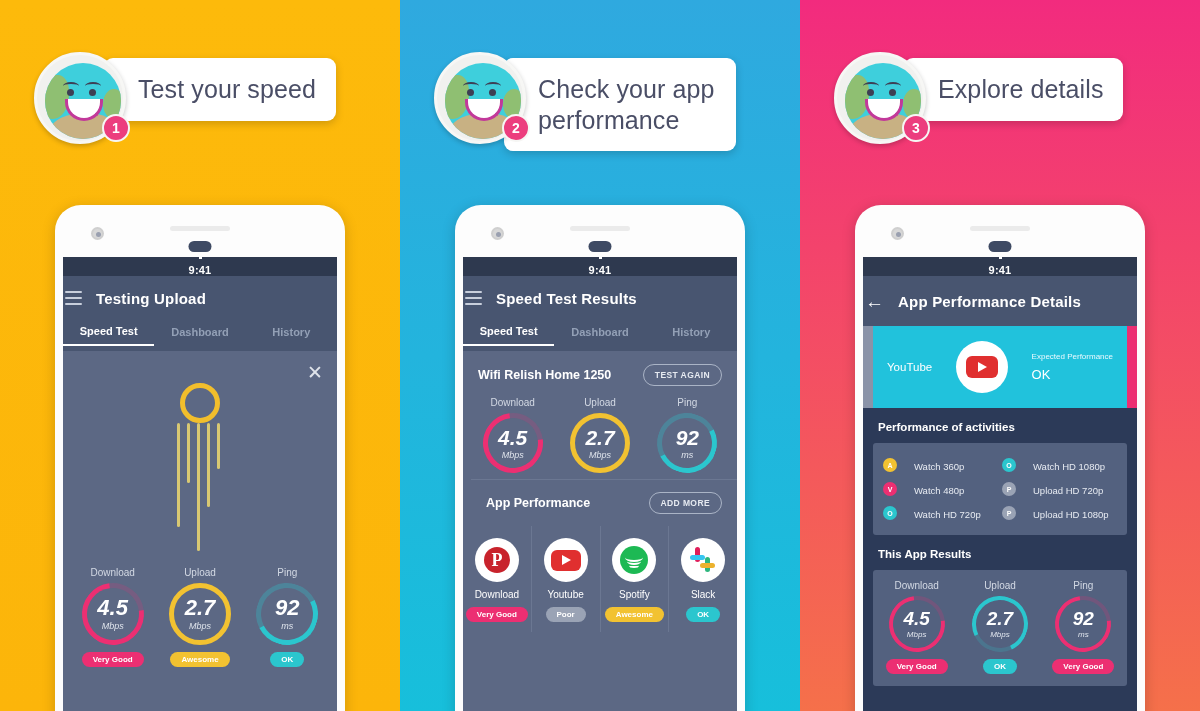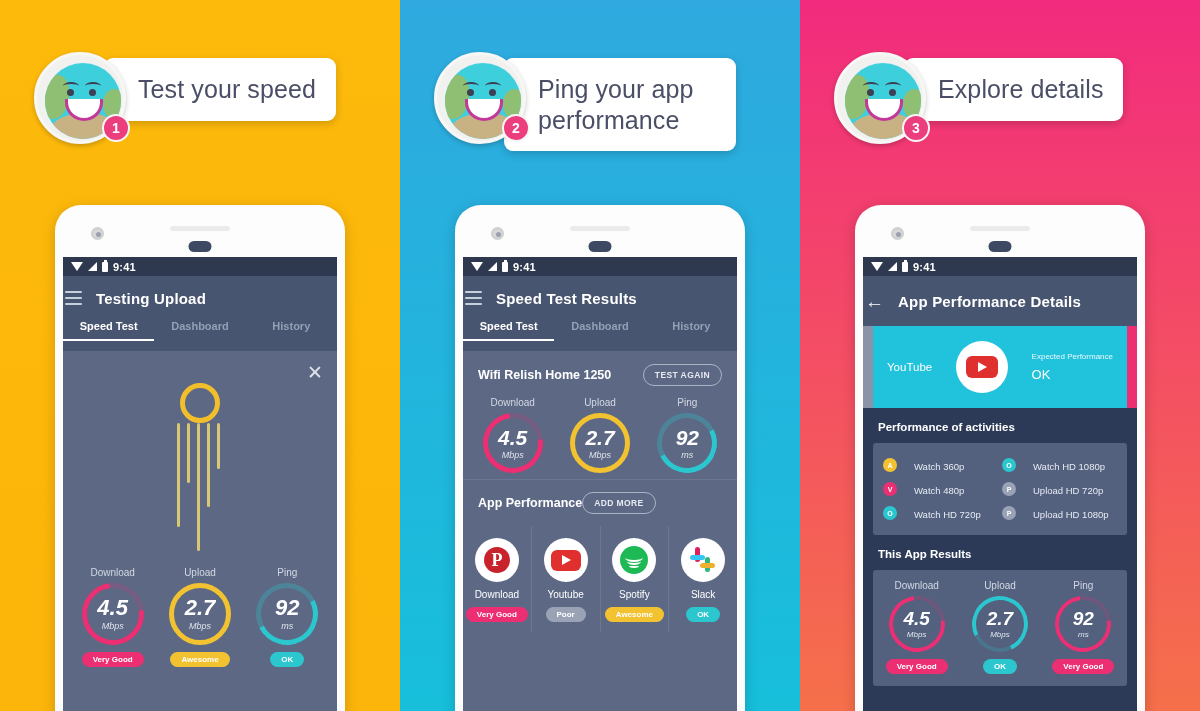--- a/index.html
+++ b/index.html
@@ -68,54 +68,54 @@
   .cam:after { content:''; position:absolute; left:3px; top:3px; width:5px; height:5px; border-radius:50%; background:#9aa0b0; }
   .grille { position: absolute; left: 50%; transform: translateX(-50%); top: 21px; width: 60px; height: 5px; border-radius: 3px; background: #ebebeb; }
   .sensor { position: absolute; left: 50%; transform: translateX(-50%); top: 36px; width: 23px; height: 11px; border-radius: 6px; background: #3e4a63; }
   .screen {
     width: 274px; height: 468px; background: #5c6884; overflow: hidden; position: relative;
   }
 
   
   .statusbar {
     height: 19px; background: #2e394f; display: flex; align-items: center;
-    gap: 5px; padding: 0 8px; color: #fff; font-size: 10px;
+    justify-content: flex-end; gap: 5px; padding: 0 8px; color: #fff; font-size: 10px; flex-direction: column;
   }
   .ico-wifi { width: 0; height: 0; border-left: 6px solid transparent; border-right: 6px solid transparent; border-top: 9px solid #fff; }
   .ico-signal { width: 0; height: 0; border-left: 9px solid transparent; border-bottom: 9px solid #fff; }
   .ico-batt { width: 6px; height: 10px; background: #fff; border-radius: 1px; position: relative; }
   .ico-batt:before { content:''; position:absolute; top:-2px; left:1.5px; width:3px; height:2px; background:#fff; }
   .clock { font-size: 11px; font-weight: bold; letter-spacing: .2px; }
 
   
   .appbar { background: #485570; height: 44px; display: flex; align-items: center; padding: 0 2px; gap: 14px; }
   .hamburger { width: 17px; display: flex; flex-direction: column; gap: 3.5px; }
   .hamburger i { display: block; height: 2.5px; background: #c8cfdc; border-radius: 2px; }
   .back-arrow { color: #fff; font-size: 19px; line-height: 1; }
   .appbar-title { color: #fff; font-size: 15px; font-weight: bold; letter-spacing: .2px; }
-  .tabs { background: #485570; height: 31px; display: flex; align-items: flex-start; }
+  .tabs { background: #485570; height: 31px; display: flex; align-items: center; }
   .tab { flex: 1; text-align: center; font-size: 11px; color: #93a0b6; padding-bottom: 7px; font-weight: bold; }
   .tab.active { color: #ffffff; border-bottom: 2.5px solid #ffffff; }
 
   
   .content { background: #5c6884; height: calc(100% - 94px); overflow: hidden; position: relative; }
   .content.dark { background: #2c3a58; }
 
   
   .upl-area { position: relative; height: 212px; }
   .close-x { position: absolute; right: 14px; top: 12px; color: #dfe3ea; font-size: 19px; line-height: 1; }
   .upl-graphic { position: absolute; left: 50%; transform: translateX(-50%); top: 32px; width: 70px; height: 170px; }
   .upl-ring { position: absolute; left: 50%; transform: translateX(-50%); top: 0; width: 40px; height: 40px; border-radius: 50%; border: 5px solid #F2BE2C; }
   .upl-line { position: absolute; width: 3px; background: #d8c873; border-radius: 2px; }
 
   
   .res-row { display: flex; align-items: center; justify-content: space-between; padding: 13px 15px 7px; }
   .res-name { color: #fff; font-size: 12.5px; font-weight: bold; }
   .pill-btn { border: 1.3px solid #aab4c6; border-radius: 14px; color: #e6eaf1; font-size: 8.5px; font-weight: bold; padding: 5px 11px; letter-spacing: .4px; }
-  .section-row { display: flex; align-items: center; padding: 12px 15px; border-top: 1px solid #6b7792; }
+  .section-row { display: flex; align-items: center; justify-content: space-between; padding: 12px 15px; border-top: 1px solid #6b7792; margin-left: 8px; }
   .section-title { color: #fff; font-size: 12.5px; font-weight: bold; }
 
   
   .metrics { display: flex; justify-content: space-around; padding: 4px 6px 6px; }
   .metric { text-align: center; width: 33%; }
   .metric-label { color: #d3d9e4; font-size: 10px; margin-bottom: 5px; }
   .gauge { position: relative; margin: 0 auto; display: flex; align-items: center; justify-content: center; font-style: italic; }
   .gauge .ring { position: absolute; inset: 0; border-radius: 50%; }
   .gauge-val { color: #fff; font-weight: bold; line-height: 1; }
   .gauge-unit { color: #dfe4ec; margin-top: 2px; }
@@ -265,21 +265,21 @@
               <div class="land-c"></div>
             <div class="brow l"></div>
               <div class="brow r"></div>
             <div class="eye l"></div>
               <div class="eye r"></div>
             <div class="smile"></div>
           </div>
         </div>
         <div class="step-badge">2</div>
       </div>
-      <div class="bubble" style="max-width:232px;">Ping your app performance</div>
+      <div class="bubble" style="max-width:232px;">Check your app performance</div>
     </div>
 
     <div class="phone">
       <div class="phone-top">
         <div class="cam"></div>
         <div class="grille"></div>
         <div class="sensor"></div>
       </div>
       <div class="screen">
         <div class="statusbar">

